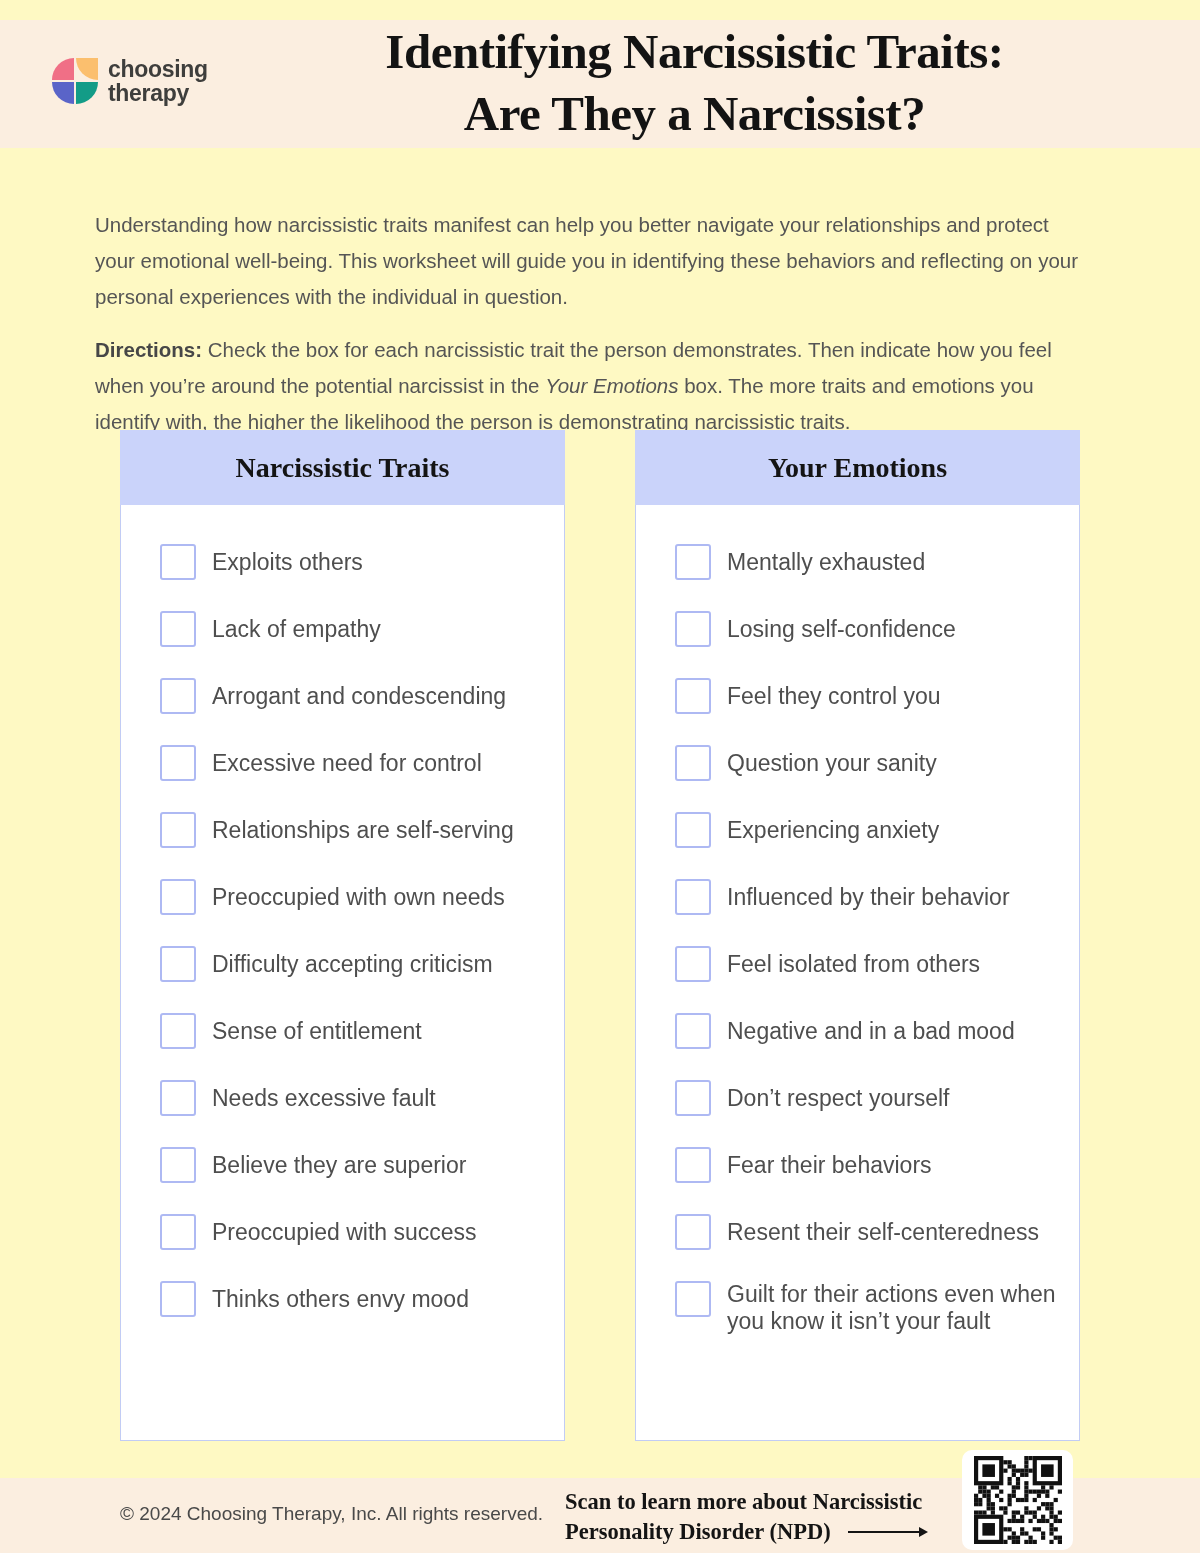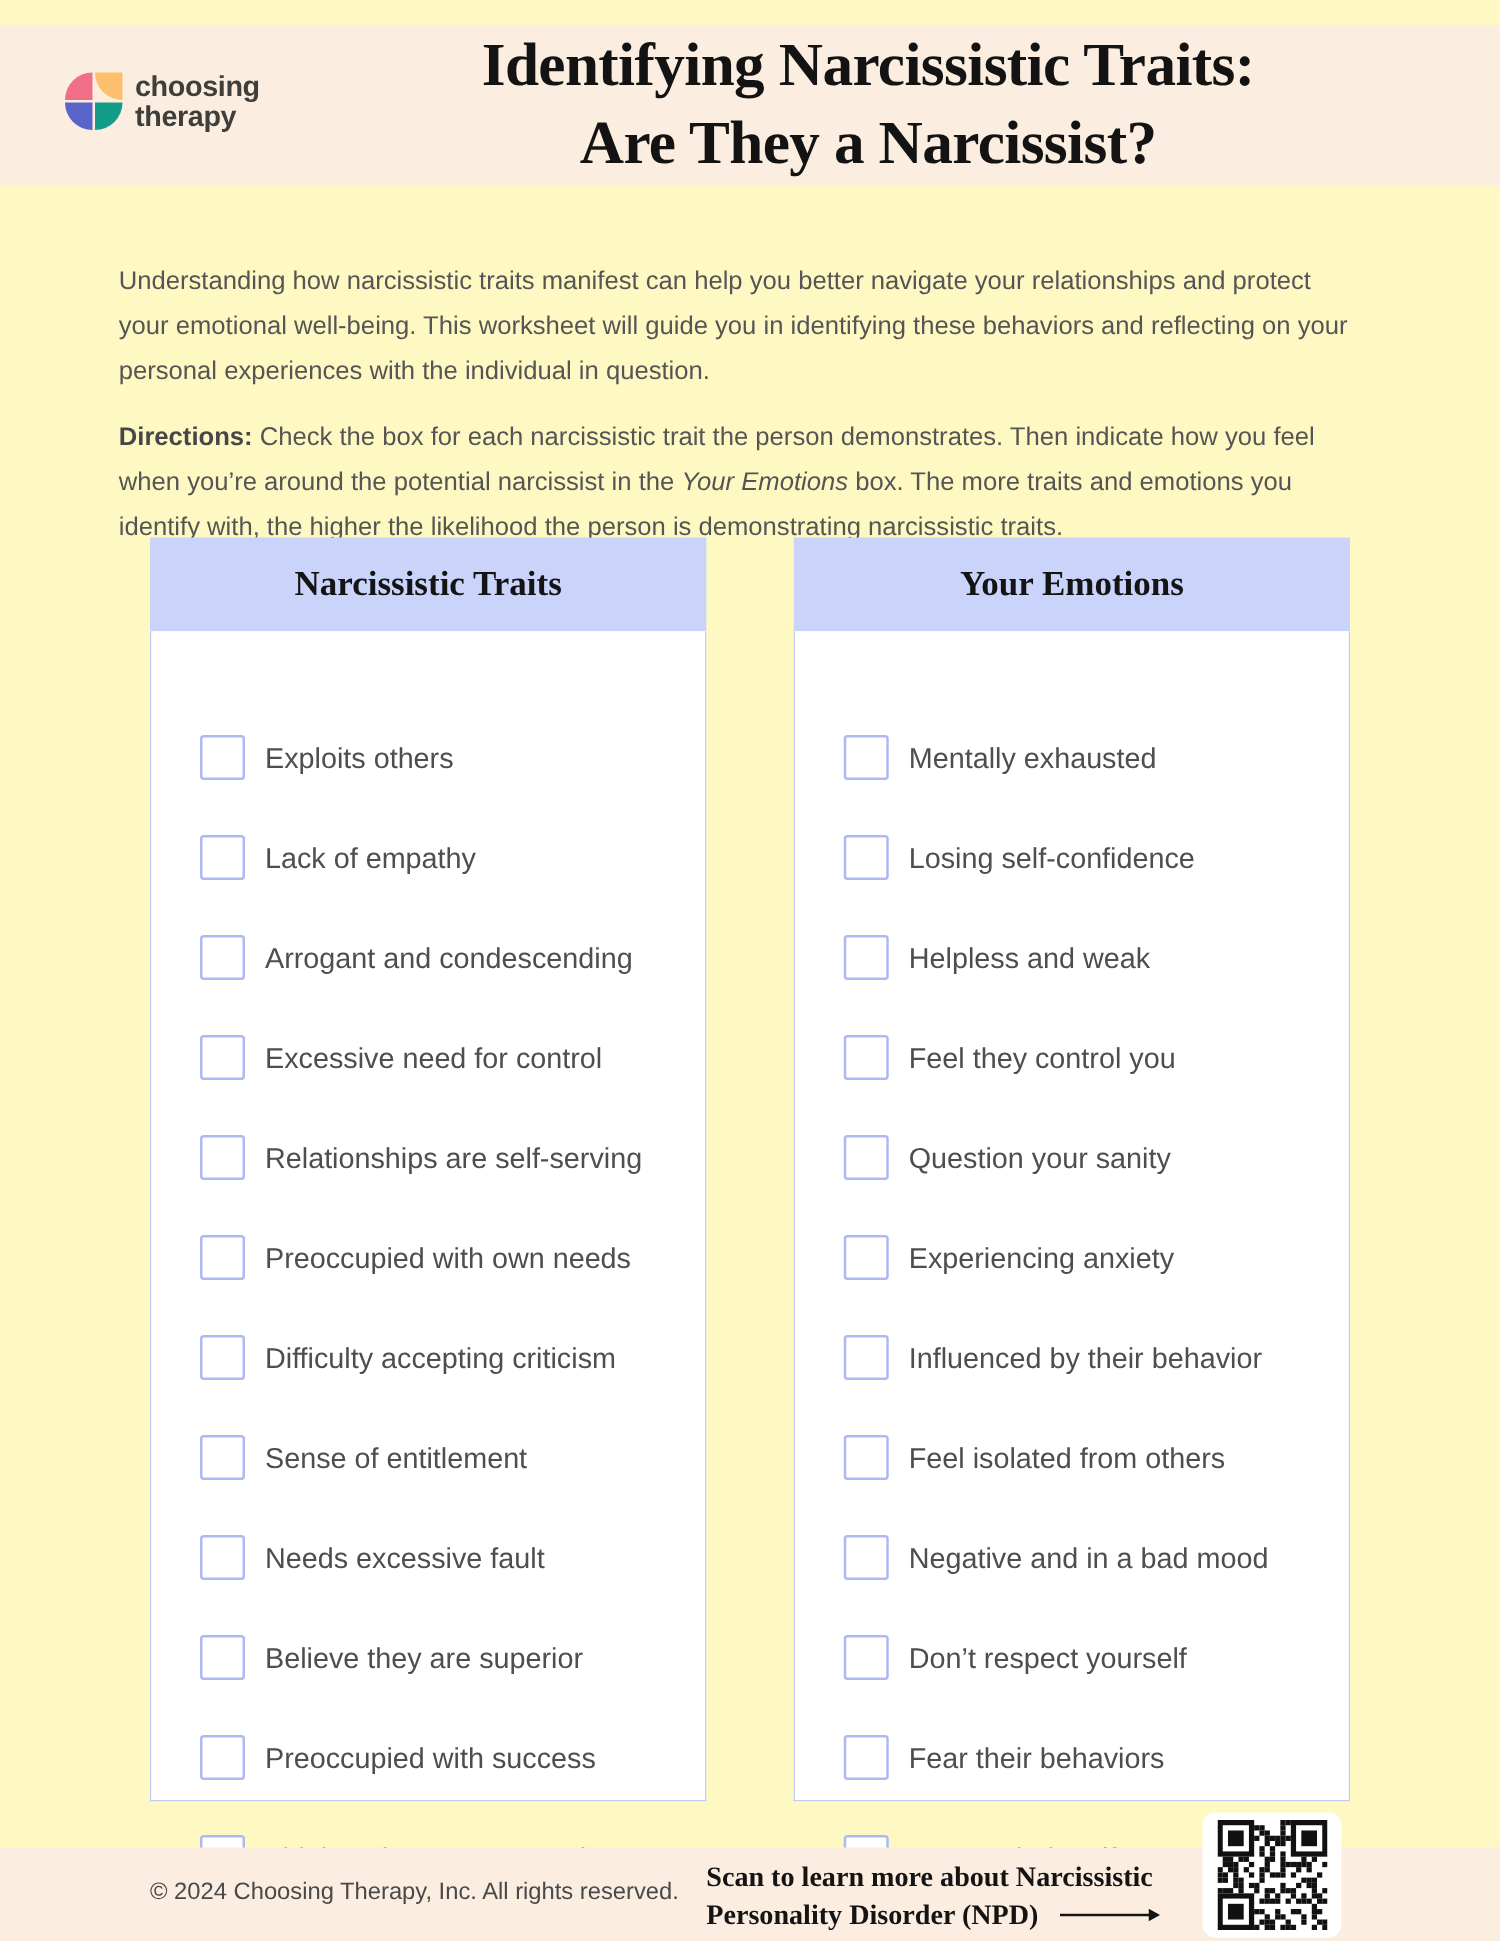--- a/index.html
+++ b/index.html
@@ -27,21 +27,21 @@
   .directions .ital{font-style:italic;}
 
   
   .col{position:absolute;top:430px;width:445px;}
   .col.left{left:120px;border-radius:31px;}
   .col.right{left:635px;}
   .col-header{height:75px;background:#cad3fa;display:flex;align-items:center;justify-content:center;
               font-family:"Liberation Serif","DejaVu Serif",serif;font-weight:bold;font-size:28px;color:#141414;}
   .col-body{box-sizing:border-box;height:936px;border:1px solid #c2ccf4;border-top:none;background:#ffffff;
             padding:39px 22px 0 39px;}
-  .row{display:flex;align-items:center;gap:16px;min-height:36px;margin-bottom:31px;margin-top:44px;}
+  .row{display:flex;align-items:center;gap:16px;min-height:36px;margin-bottom:31px;}
   .row.multiline{align-items:flex-start;}
   .checkbox{box-sizing:border-box;width:36px;height:36px;flex-shrink:0;background:#ffffff;
             border:2px solid #aeb9f3;border-radius:3px;}
   .row-label{font-size:23px;line-height:27px;color:#4e4e4e;}
 
   
   .band-bottom{position:absolute;left:0;top:1478px;width:1200px;height:75px;background:#fbeee0;}
   .copyright{position:absolute;left:120px;top:1503px;font-size:19px;color:#494949;}
   .scan-text{position:absolute;left:565px;top:1487px;width:390px;
              font-family:"Liberation Serif","DejaVu Serif",serif;font-weight:bold;
@@ -142,24 +142,20 @@
         <div class="row">
           <div class="checkbox"></div>
           <span class="row-label">Mentally exhausted</span>
         </div>
         <div class="row">
           <div class="checkbox"></div>
           <span class="row-label">Losing self-confidence</span>
         </div>
         <div class="row">
           <div class="checkbox"></div>
-          <span class="row-label">Helpless and weak</span>
-        </div>
-        <div class="row">
-          <div class="checkbox"></div>
           <span class="row-label">Feel they control you</span>
         </div>
         <div class="row">
           <div class="checkbox"></div>
           <span class="row-label">Question your sanity</span>
         </div>
         <div class="row">
           <div class="checkbox"></div>
           <span class="row-label">Experiencing  anxiety</span>
         </div>
@@ -179,20 +175,24 @@
           <div class="checkbox"></div>
           <span class="row-label">Don’t respect yourself</span>
         </div>
         <div class="row">
           <div class="checkbox"></div>
           <span class="row-label">Fear their behaviors</span>
         </div>
         <div class="row">
           <div class="checkbox"></div>
           <span class="row-label">Resent their self-centeredness</span>
+        </div>
+        <div class="row multiline">
+          <div class="checkbox"></div>
+          <span class="row-label">Guilt for their actions even when you know it isn’t your fault</span>
         </div>
       </div>
   </div>
 
   <div class="band-bottom"></div>
   <div class="copyright">© 2024 Choosing Therapy, Inc. All rights reserved.</div>
   <div class="scan-text">
     <div>Scan to learn more about Narcissistic</div>
     <div>Personality Disorder (NPD)</div>
   </div>

